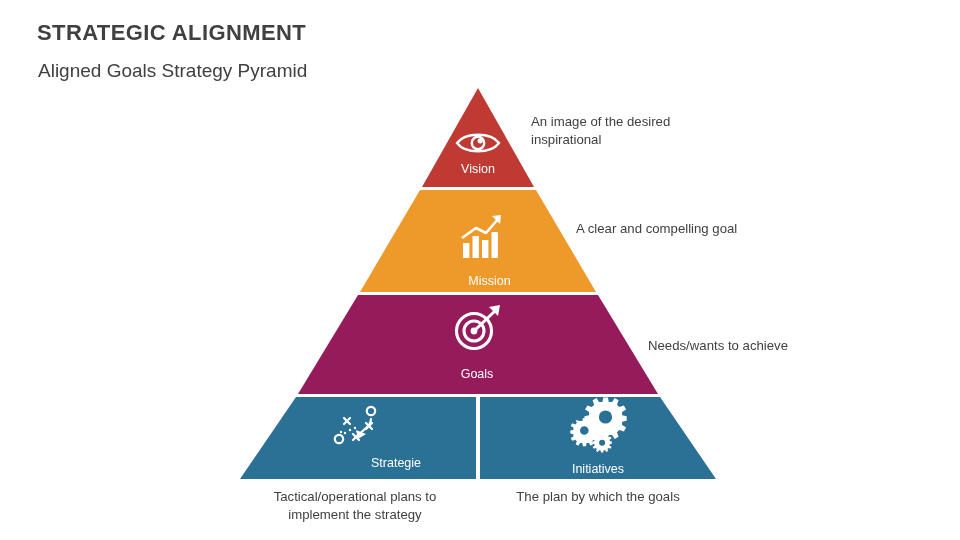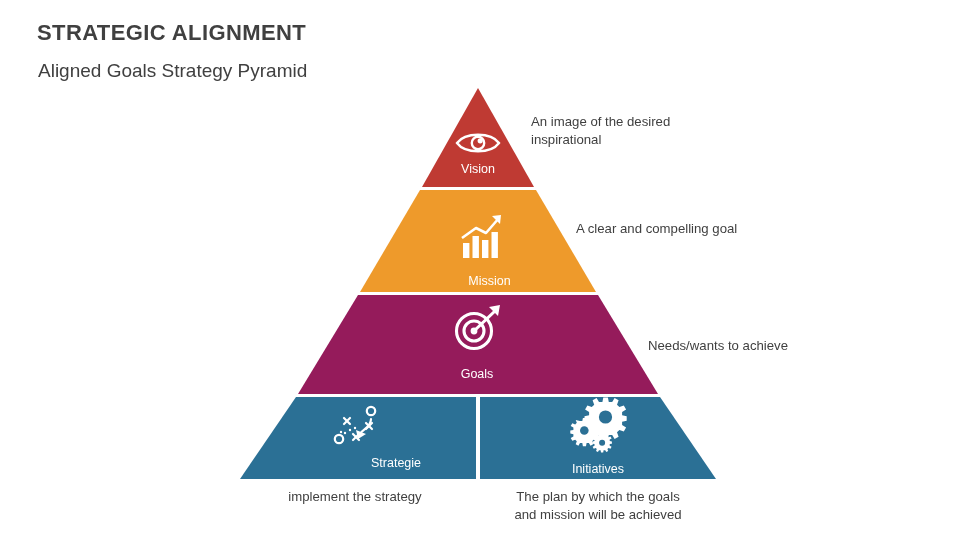--- a/index.html
+++ b/index.html
@@ -185,21 +185,21 @@
 
   <div class="side-caption" style="left:576px; top:220px; width:240px;">
     <div>A clear and compelling goal</div>
   </div>
 
   <div class="side-caption" style="left:648px; top:337px; width:230px;">
     <div>Needs/wants to achieve</div>
   </div>
 
   <div class="bottom-caption" style="left:355px; top:488px; width:250px;">
+    <div>Tactical/operational plans to</div>
     <div>implement the strategy</div>
   </div>
 
   <div class="bottom-caption" style="left:598px; top:488px; width:260px;">
     <div>The plan by which the goals</div>
-    <div>and mission will be achieved</div>
   </div>
 
 </div>
 
 </body></html>

